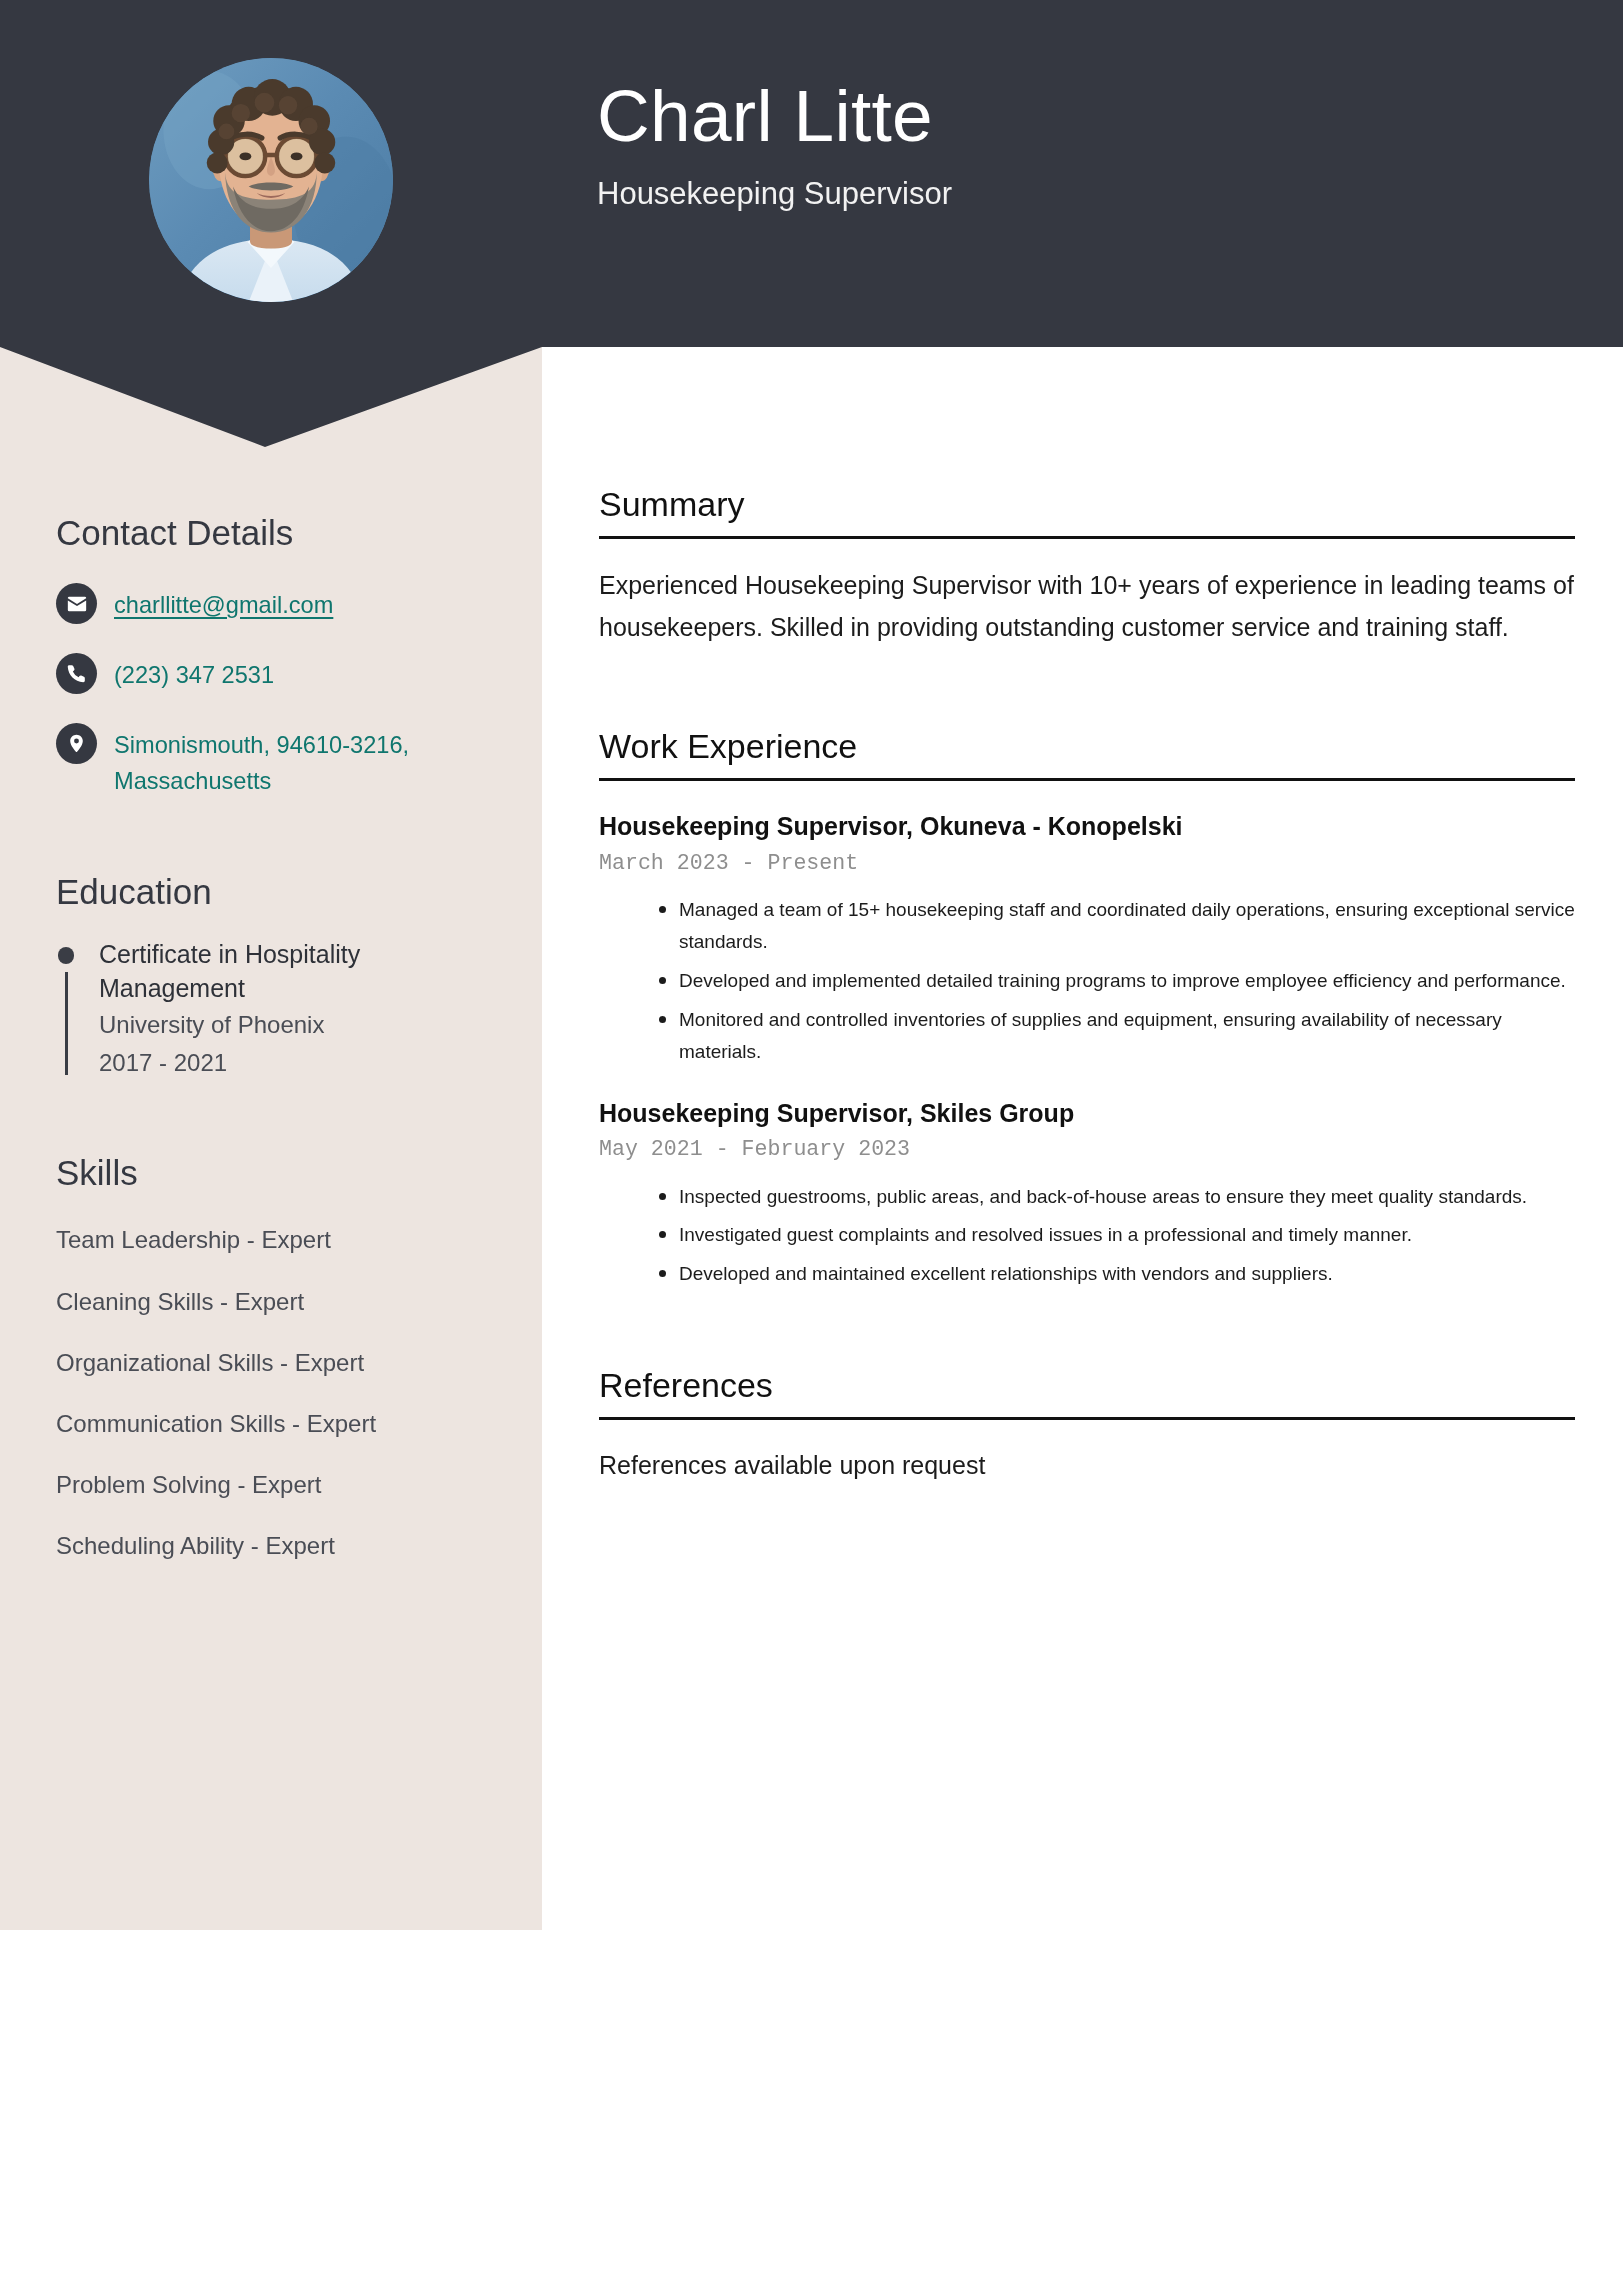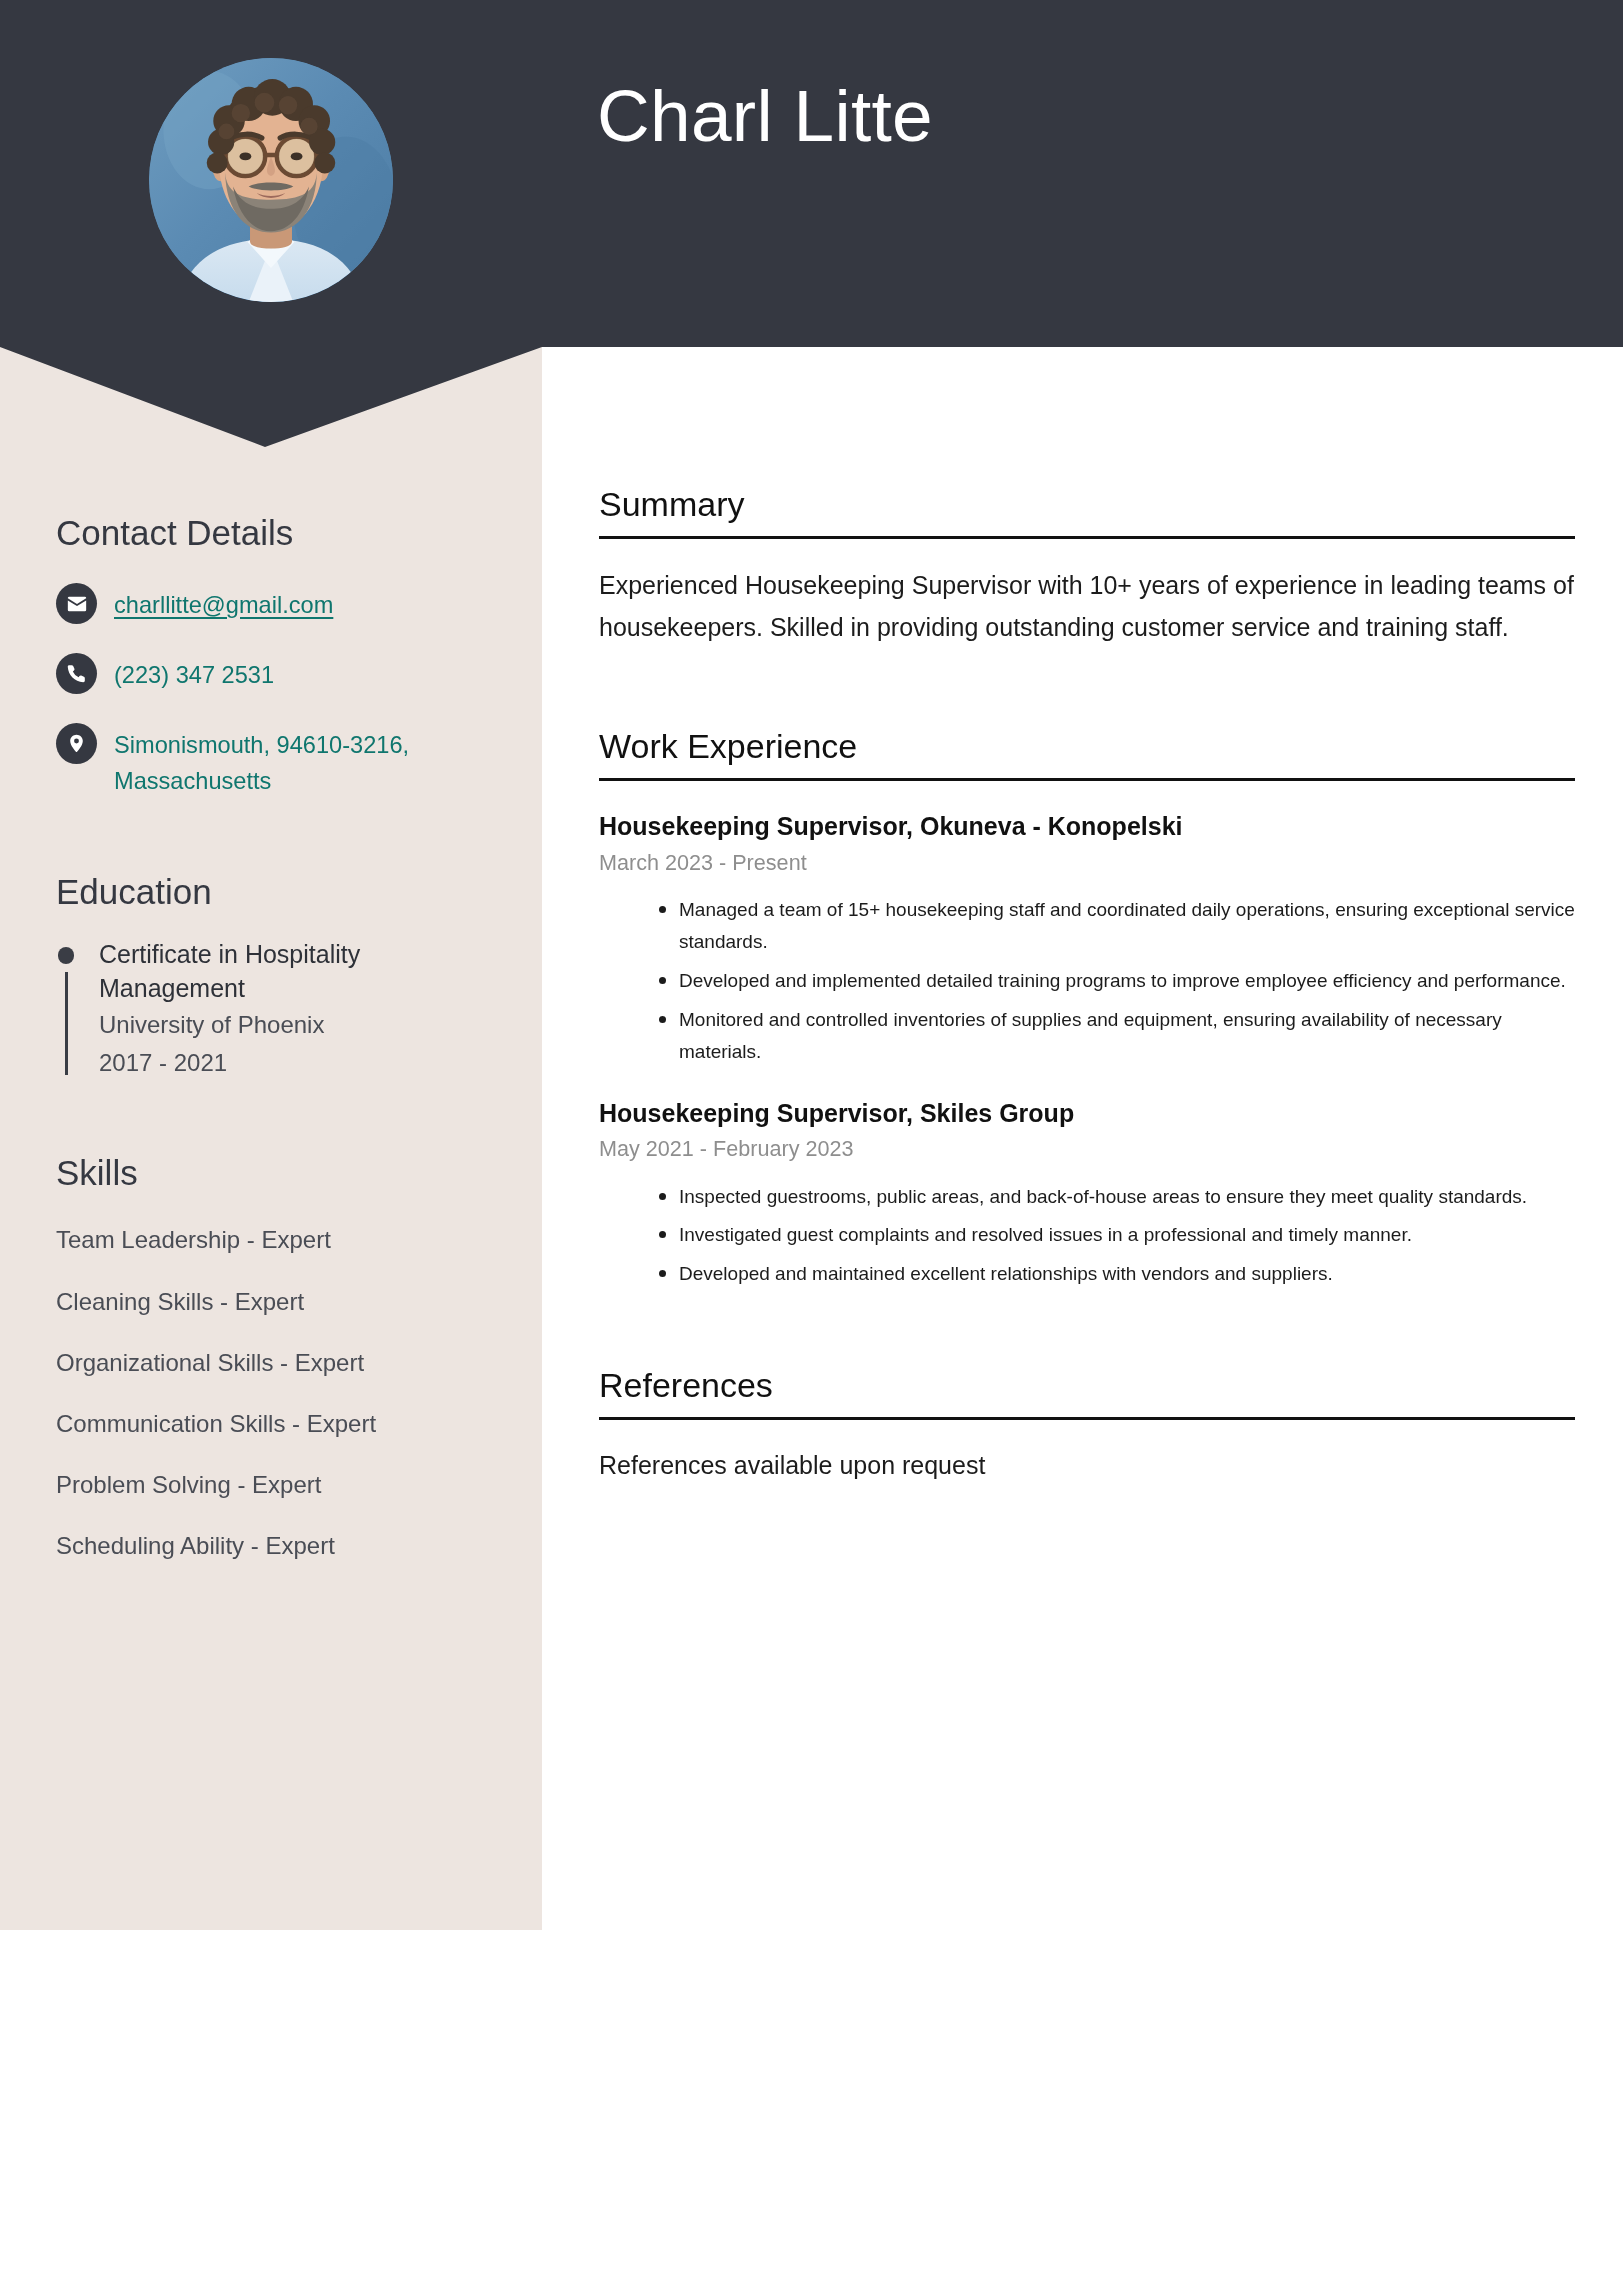--- a/index.html
+++ b/index.html
@@ -219,20 +219,21 @@
     font-size: 25px;
     font-weight: 700;
     color: #111111;
     line-height: 1.3;
   }
   .job-dates {
     font-size: 21.6px;
     color: #8e8e8e;
     line-height: 1.4;
     margin-top: 5.2px;
+    font-family: Liberation Mono, monospace;
   }
   .job-bullets {
     margin-top: 13px;
     padding-left: 80px;
   }
   .job-bullets li {
     font-size: 19px;
     line-height: 1.68;
     color: #1c1c1c;
     margin-bottom: 3.9px;
@@ -332,20 +333,21 @@
             <circle cx="212" cy="72" r="14"></circle>
             <circle cx="244" cy="104" r="13"></circle>
             <circle cx="118" cy="112" r="12"></circle>
           </g>
         </g>
       </svg>
     </div>
 
     <div id="header-text">
       <div id="name">Charl Litte</div>
+      <div id="job-title">Housekeeping Supervisor</div>
     </div>
 
   </div>
 
   <div id="sidebar">
 
     <div id="contact-section">
       <div class="side-heading">Contact Details</div>
 
       <div class="contact-row">

